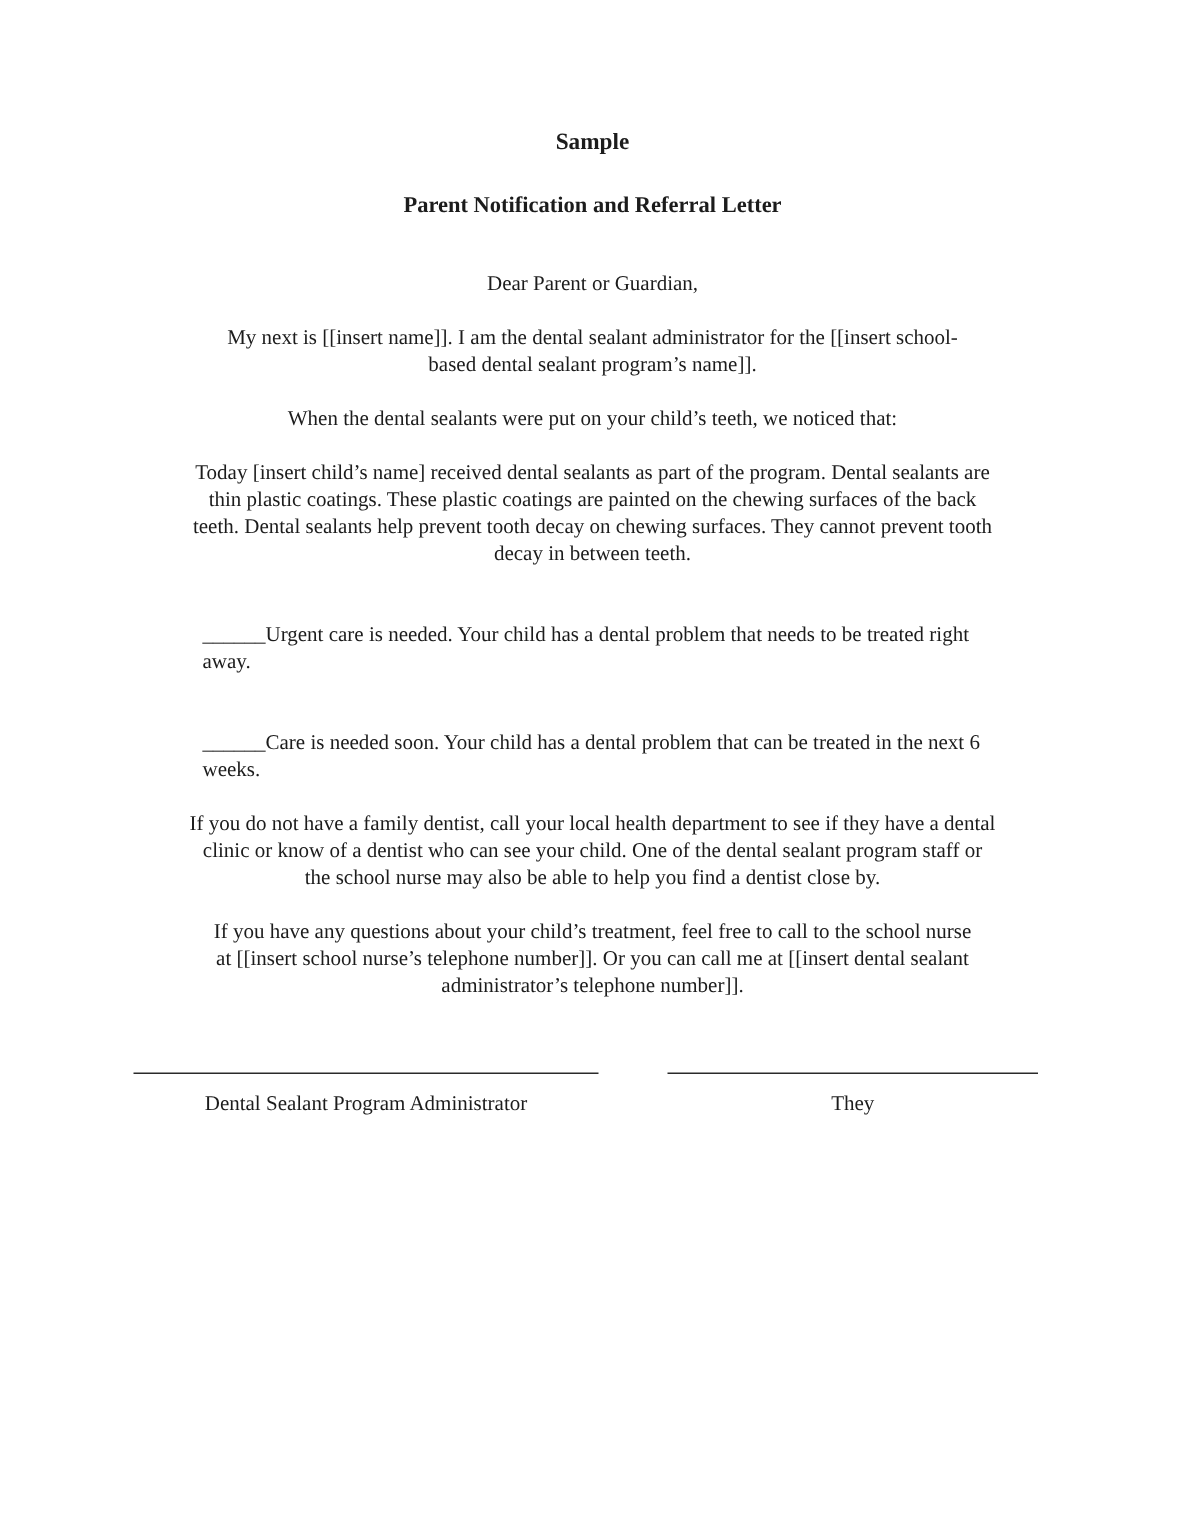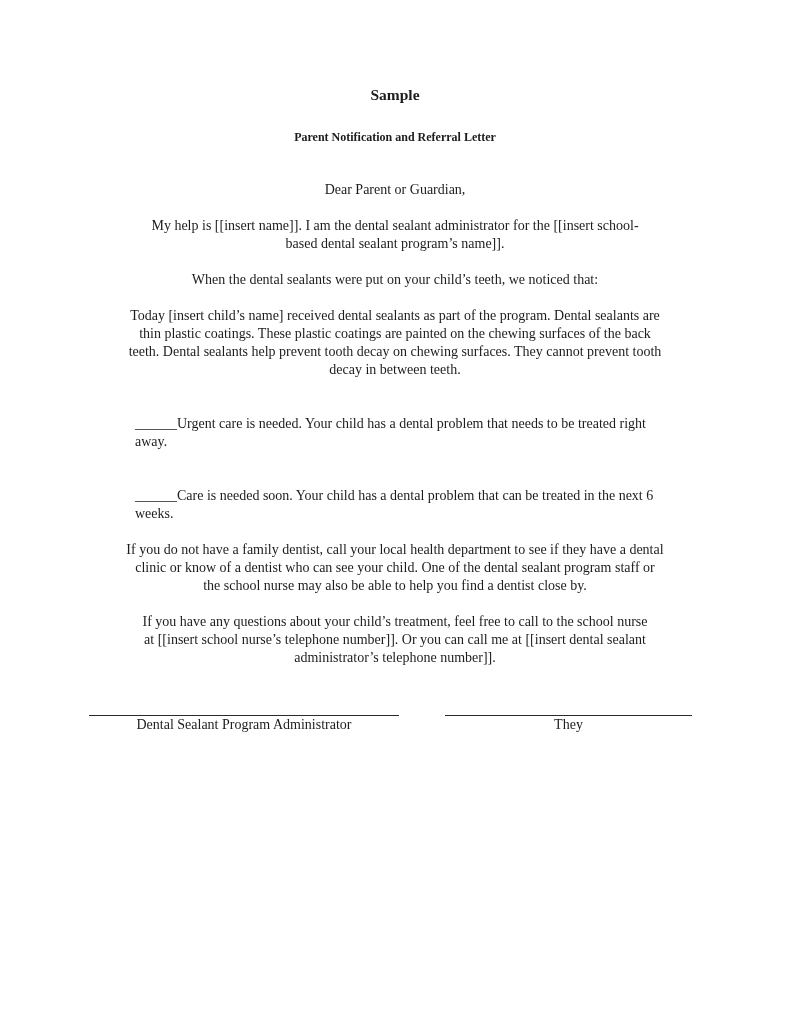--- a/index.html
+++ b/index.html
@@ -23,21 +23,21 @@
   .doc-title {
     margin: 0 0 24px 0;
     text-align: center;
     font-size: 15.5px;
     font-weight: bold;
     line-height: 18px;
   }
   .doc-subtitle {
     margin: 0 0 35px 0;
     text-align: center;
-    font-size: 12px;
+    font-size: 15px;
     font-weight: bold;
     line-height: 18px;
   }
   p.body-par {
     margin: 0 0 18px 0;
     white-space: pre-line;
     text-align: center;
   }
   .check-item {
     margin: 0 0 18px 0;
@@ -49,38 +49,38 @@
     letter-spacing: 0;
     text-align: right;
   }
   .sig-row {
     display: flex;
     margin-top: 48px;
   }
   .sig-col {
     border-top: 1px solid #2a2a2a;
     text-align: center;
-    padding-top: 0;
+    padding-top: 12px;
   }
   .sig-col.admin { width: 310px; margin-left: -4px; }
   .sig-spacer { width: 46px; }
   .sig-col.date { width: 247px; }
 </style>
 </head>
 <body>
 
 <div class="page">
 
   <h1 class="doc-title">Sample</h1>
 
   <h2 class="doc-subtitle">Parent Notification and Referral Letter</h2>
 
   <p class="body-par">Dear Parent or Guardian,</p>
 
-  <p class="body-par">My help is [[insert name]]. I am the dental sealant administrator for the [[insert school-
+  <p class="body-par">My next is [[insert name]]. I am the dental sealant administrator for the [[insert school-
 based dental sealant program’s name]].</p>
 
   <p class="body-par">When the dental sealants were put on your child’s teeth, we noticed that:</p>
 
   <p class="body-par">Today [insert child’s name] received dental sealants as part of the program. Dental sealants are
 thin plastic coatings. These plastic coatings are painted on the chewing surfaces of the back
 teeth. Dental sealants help prevent tooth decay on chewing surfaces. They cannot prevent tooth
 decay in between teeth.</p>
 
   <div>

